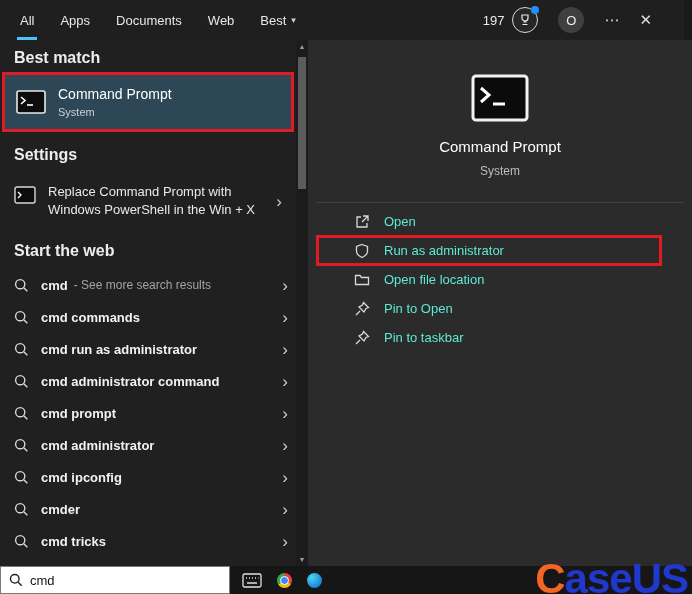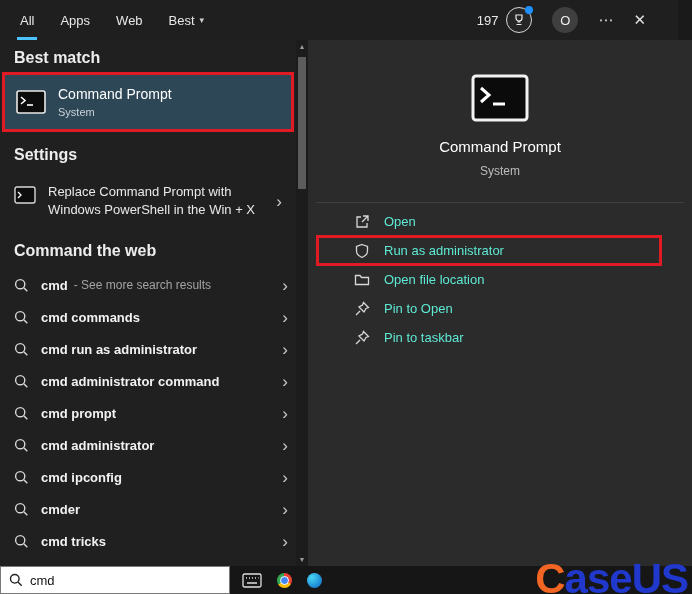--- a/index.html
+++ b/index.html
@@ -3,21 +3,21 @@
 <meta charset="utf-8">
 <style>
   * { margin:0; padding:0; box-sizing:border-box; }
   html,body { width:692px; height:594px; }
   body {
     position:relative; overflow:hidden;
     background:#1a1a1a; color:#f0f0f0;
     font-family:"Liberation Sans", sans-serif;
   }
   
-  .topbar { position:absolute; top:0; left:0; right:14px; height:40px;
+  .topbar { position:absolute; top:0; left:0; right:8px; height:40px;
     background:#1f1f1f; display:flex; align-items:center; z-index:5;text-align:right; }
   .tabs { display:flex; align-items:center; gap:26px; padding-left:20px; height:100%; }
   .tab { font-size:13px; color:#e8e8e8; height:100%; display:flex; align-items:center; position:relative; }
   .tab.active::after { content:""; position:absolute; left:-3px; right:-3px; bottom:0; height:3px; background:#4cc2ff; }
   .tab .caret { font-size:9px; margin-left:5px; color:#cfcfcf; }
   .top-right { margin-left:auto; display:flex; align-items:center; gap:20px; padding-right:32px; }
   .count { font-size:13px; color:#eaeaea; }
   .reward-circle { width:26px; height:26px; border-radius:50%; background:#262626;
     border:1.5px solid #d8d8d8; position:relative; display:flex; align-items:center; justify-content:center; margin-left:-12px; }
   .reward-dot { position:absolute; top:-2px; right:-2px; width:8px; height:8px; border-radius:50%; background:#1e90ff; }
@@ -85,20 +85,23 @@
 
 <div class="topbar">
   <div class="tabs">
     <div class="tab active">
         <span>All</span>
       </div>
     <div class="tab">
         <span>Apps</span>
       </div>
     <div class="tab">
+        <span>Documents</span>
+      </div>
+    <div class="tab">
         <span>Web</span>
       </div>
     <div class="tab">
       <span>Best</span>
       <span class="caret">▾</span>
     </div>
   </div>
   <div class="top-right">
     <span class="count">197</span>
     <div class="reward-circle">
@@ -138,21 +141,21 @@
 
     <div class="item2">
       <svg width="22" height="20" viewBox="0 0 22 20" style="margin-top:3px;">
         <rect x="1" y="1" width="20" height="16" rx="2" fill="#0c0c0c" stroke="#d8d8d8" stroke-width="1.4"></rect>
         <path d="M4 6l3 3-3 3" fill="none" stroke="#fff" stroke-width="1.3"></path>
       </svg>
       <div class="txt">Replace Command Prompt with Windows PowerShell in the Win + X</div>
       <span class="chev">›</span>
     </div>
 
-    <div class="section-h" style="margin-top:6px;">Command the web</div>
+    <div class="section-h" style="margin-top:6px;">Start the web</div>
 
     <div class="rows-start">
       <div class="row">
         <svg width="15" height="15" viewBox="0 0 15 15">
             <circle cx="6.2" cy="6.2" r="4.6" fill="none" stroke="#d8d8d8" stroke-width="1.4"></circle>
             <path d="M9.8 9.8l3.5 3.5" stroke="#d8d8d8" stroke-width="1.4"></path>
           </svg>
         <span class="q">cmd</span>
         <span class="suffix">- See more search results</span>
         <span class="chev">›</span>

